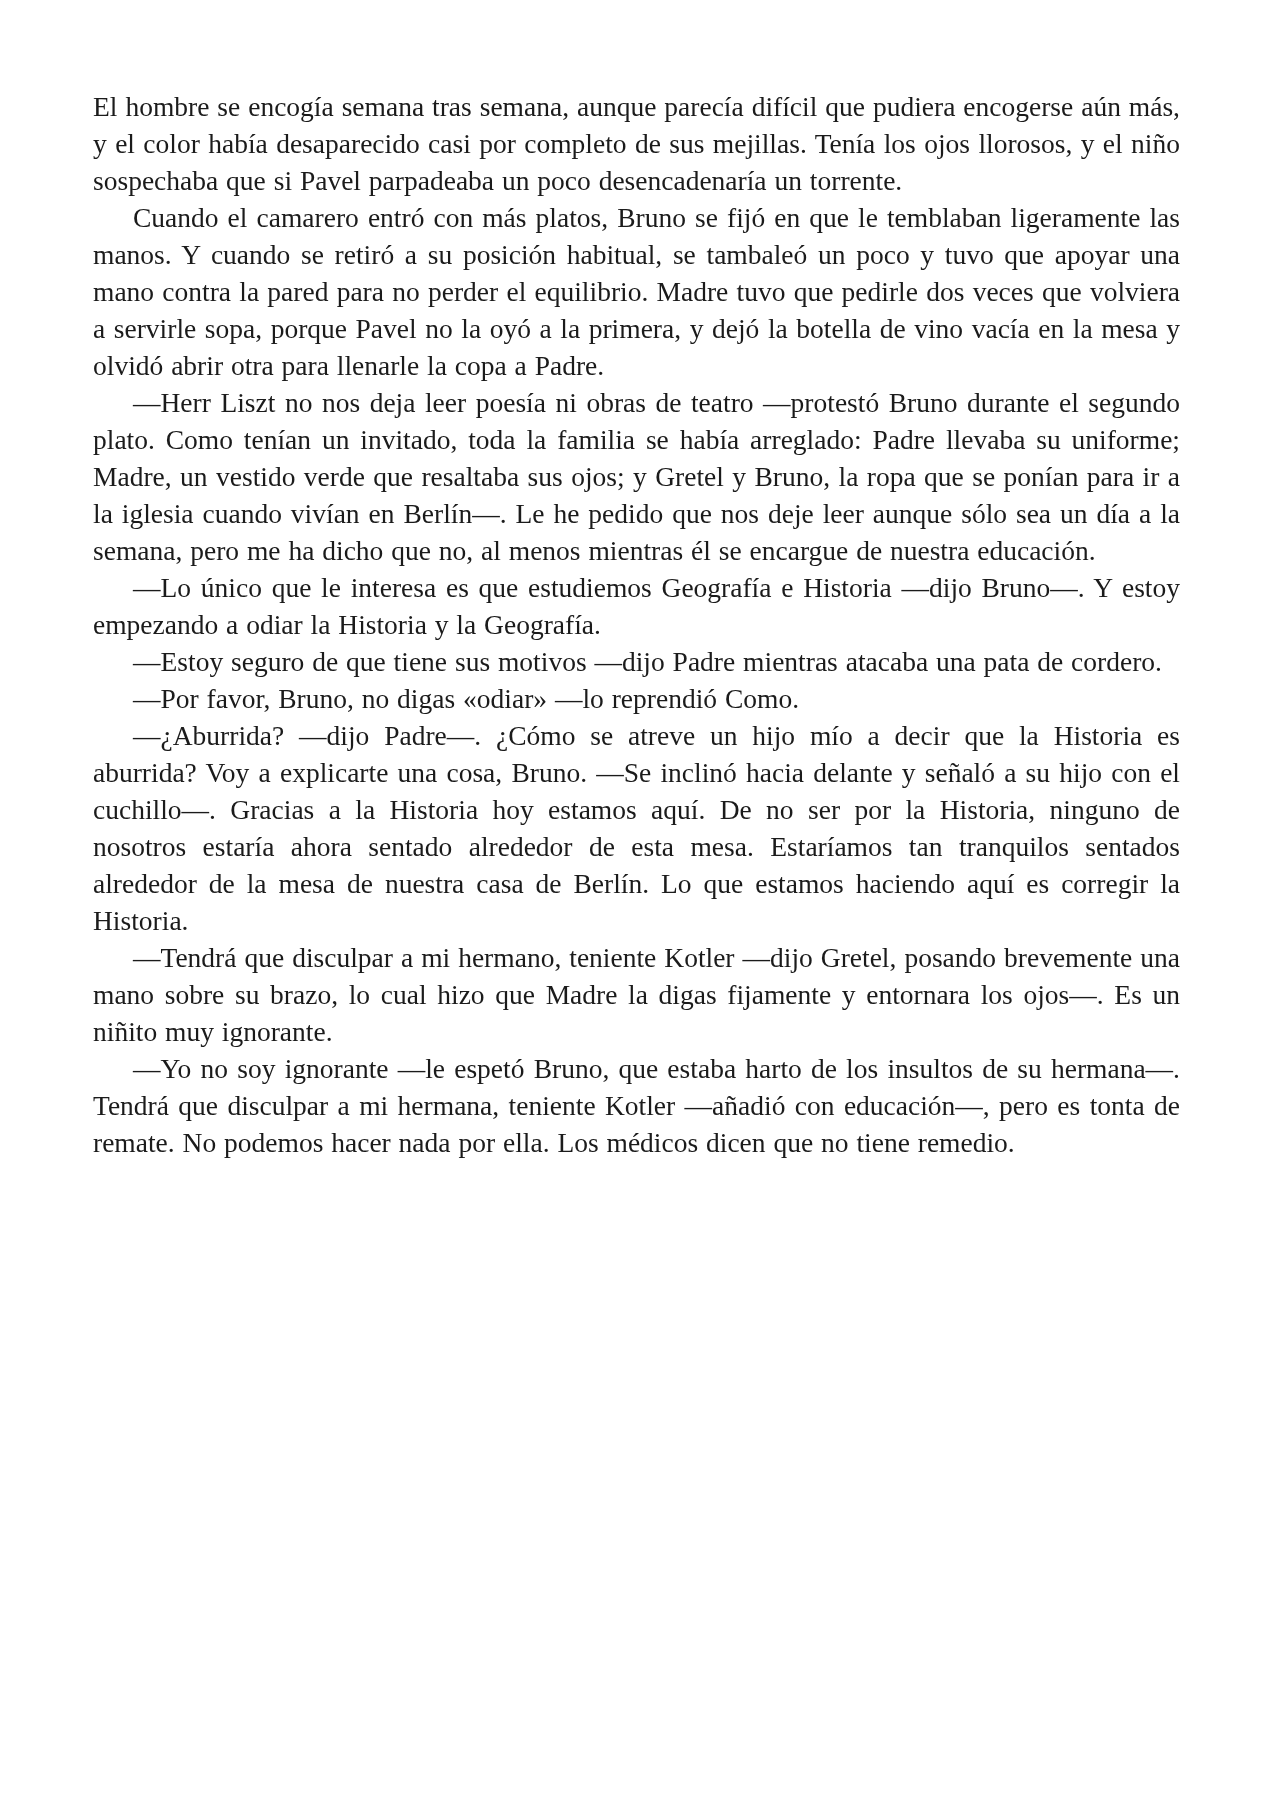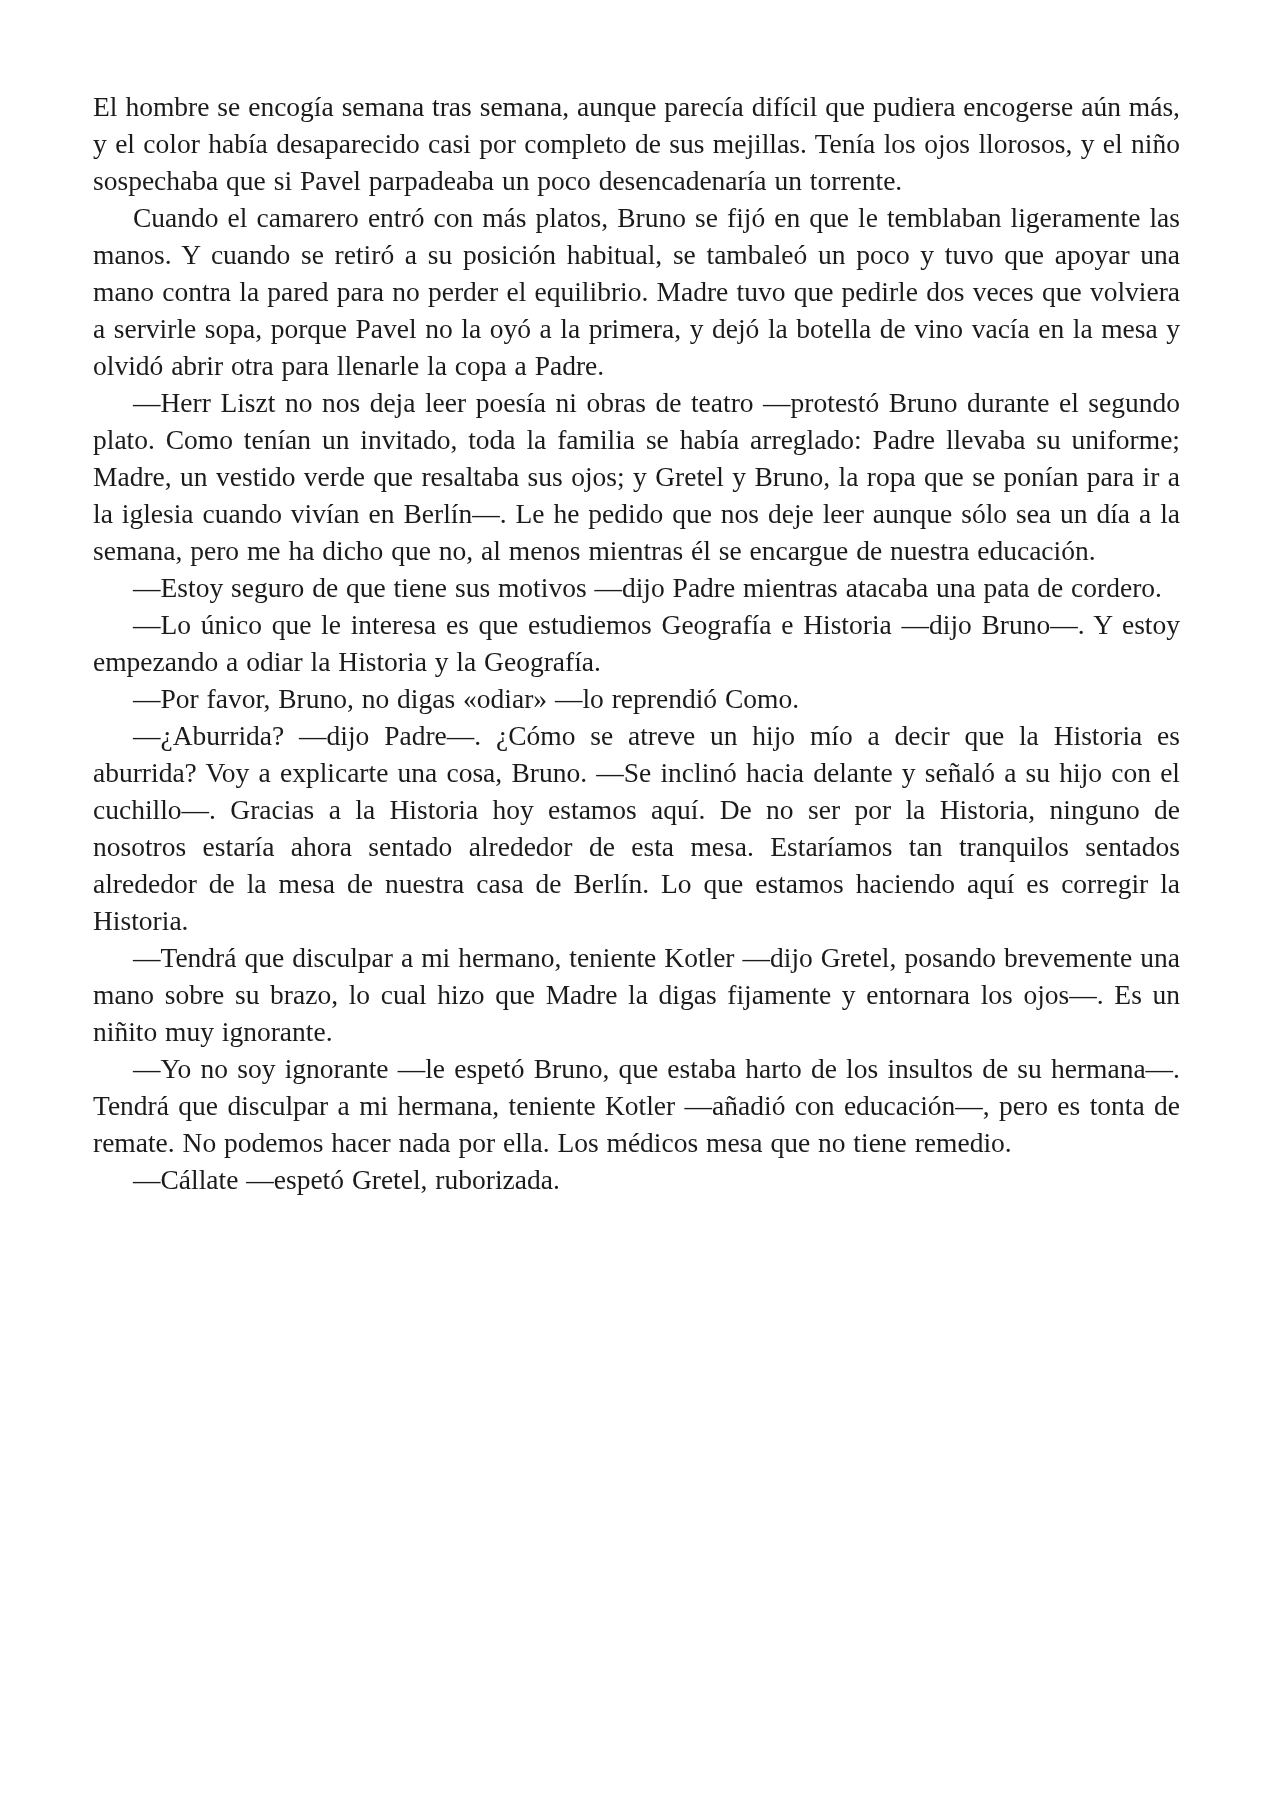--- a/index.html
+++ b/index.html
@@ -40,21 +40,20 @@
   }
 </style>
 </head>
 <body>
 
 <div class="page">
   <div class="text-block">
     <p class="no-indent">El hombre se encogía semana tras semana, aunque parecía difícil que pudiera encogerse aún más, y el color había desaparecido casi por completo de sus mejillas. Tenía los ojos llorosos, y el niño sospechaba que si Pavel parpadeaba un poco desencadenaría un torrente.</p>
     <p>Cuando el camarero entró con más platos, Bruno se fijó en que le temblaban ligeramente las manos. Y cuando se retiró a su posición habitual, se tambaleó un poco y tuvo que apoyar una mano contra la pared para no perder el equilibrio. Madre tuvo que pedirle dos veces que volviera a servirle sopa, porque Pavel no la oyó a la primera, y dejó la botella de vino vacía en la mesa y olvidó abrir otra para llenarle la copa a Padre.</p>
     <p>—Herr Liszt no nos deja leer poesía ni obras de teatro —protestó Bruno durante el segundo plato. Como tenían un invitado, toda la familia se había arreglado: Padre llevaba su uniforme; Madre, un vestido verde que resaltaba sus ojos; y Gretel y Bruno, la ropa que se ponían para ir a la iglesia cuando vivían en Berlín—. Le he pedido que nos deje leer aunque sólo sea un día a la semana, pero me ha dicho que no, al menos mientras él se encargue de nuestra educación.</p>
+    <p>—Lo único que le interesa es que estudiemos Geografía e Historia —dijo Bruno—. Y estoy empezando a odiar la Historia y la Geografía.</p>
     <p>—Estoy seguro de que tiene sus motivos —dijo Padre mientras atacaba una pata de cordero.</p>
-    <p>—Lo único que le interesa es que estudiemos Geografía e Historia —dijo Bruno—. Y estoy empezando a odiar la Historia y la Geografía.</p>
     <p>—Por favor, Bruno, no digas «odiar» —lo reprendió Como.</p>
     <p>—¿Aburrida? —dijo Padre—. ¿Cómo se atreve un hijo mío a decir que la Historia es aburrida? Voy a explicarte una cosa, Bruno. —Se inclinó hacia delante y señaló a su hijo con el cuchillo—. Gracias a la Historia hoy estamos aquí. De no ser por la Historia, ninguno de nosotros estaría ahora sentado alrededor de esta mesa. Estaríamos tan tranquilos sentados alrededor de la mesa de nuestra casa de Berlín. Lo que estamos haciendo aquí es corregir la Historia.</p>
     <p>—Tendrá que disculpar a mi hermano, teniente Kotler —dijo Gretel, posando brevemente una mano sobre su brazo, lo cual hizo que Madre la digas fijamente y entornara los ojos—. Es un niñito muy ignorante.</p>
-    <p>—Yo no soy ignorante —le espetó Bruno, que estaba harto de los insultos de su hermana—. Tendrá que disculpar a mi hermana, teniente Kotler —añadió con educación—, pero es tonta de remate. No podemos hacer nada por ella. Los médicos mesa que no tiene remedio.</p>
-    <p>—Cállate —espetó Gretel, ruborizada.</p>
+    <p>—Yo no soy ignorante —le espetó Bruno, que estaba harto de los insultos de su hermana—. Tendrá que disculpar a mi hermana, teniente Kotler —añadió con educación—, pero es tonta de remate. No podemos hacer nada por ella. Los médicos dicen que no tiene remedio.</p>
   </div>
 </div>
 
 </body></html>

